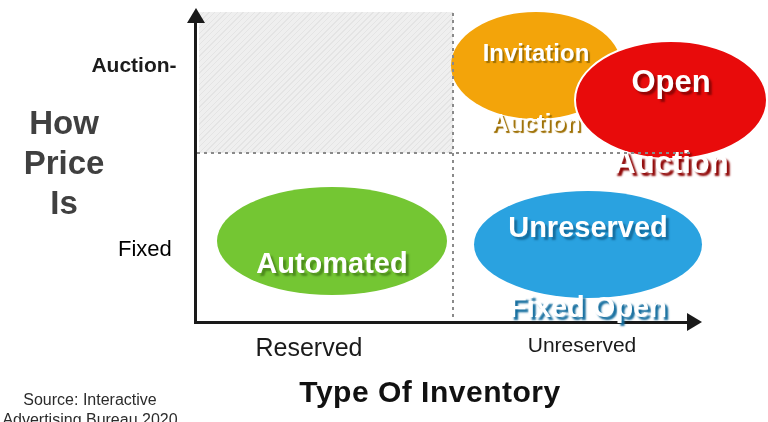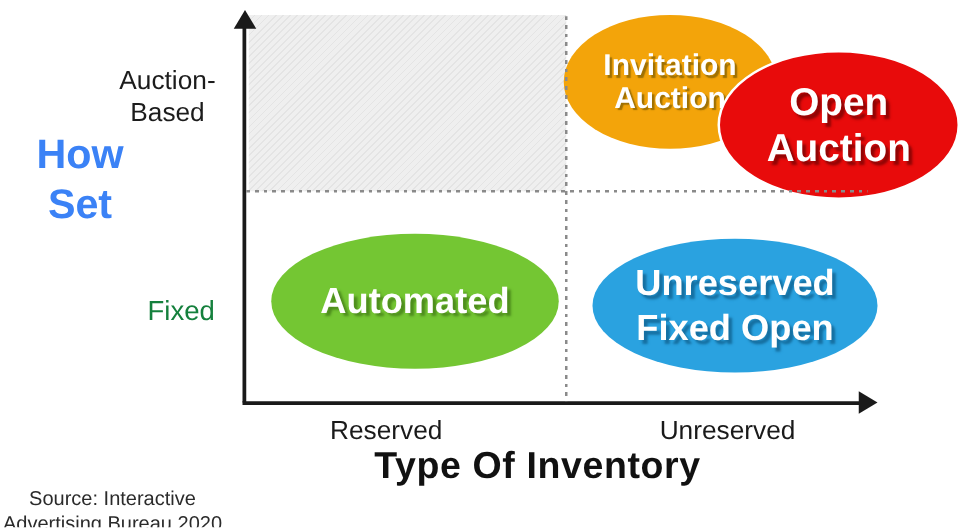--- a/index.html
+++ b/index.html
@@ -29,46 +29,46 @@
   .dash-h{left:197px;top:152px;width:497px;height:2px;z-index:6;
     background:repeating-linear-gradient(90deg,var(--dashed-line) 0 3px,transparent 3px 7px);}
   .dash-v{left:452px;top:13px;width:2px;height:308px;z-index:6;
     background:repeating-linear-gradient(180deg,var(--dashed-line) 0 3px,transparent 3px 7px);}
 
   
   .bubble{
     display:flex;flex-direction:column;align-items:center;justify-content:center;
     border-radius:50%;color:var(--bubble-text);font-weight:bold;text-align:center;
   }
-  .bubble span{display:block;text-shadow:3px 3px 2px var(--shadow-color);white-space:nowrap;}
+  .bubble span{display:block;text-shadow:3px 3px 2px var(--shadow-color);white-space:nowrap;margin-top:44px;}
   .bubble-invitation{left:451px;top:12px;width:170px;height:107px;z-index:3;
     background:var(--invitation-fill);--shadow-color:var(--invitation-shadow);
     font-size:24px;line-height:26px;}
   .bubble-invitation span{text-shadow:2px 2px 1px var(--shadow-color);}
   .bubble-open{left:574px;top:40px;width:194px;height:120px;z-index:4;
     background:var(--open-fill);--shadow-color:var(--open-shadow);
     border:2px solid #fff;box-sizing:border-box;font-size:31px;line-height:37px;}
   .bubble-automated{left:217px;top:187px;width:230px;height:108px;z-index:3;
     background:var(--automated-fill);--shadow-color:var(--automated-shadow);
     font-size:29px;line-height:36px;text-align:center;}
   .bubble-unreserved{left:474px;top:191px;width:228px;height:107px;z-index:3;
     background:var(--unreserved-fill);--shadow-color:var(--unreserved-shadow);
     font-size:29px;line-height:36px;}
 
   
   .y-title{left:8px;top:103px;width:112px;text-align:center;
-    font-size:33px;font-weight:bold;line-height:40px;color:#3b82f6;z-index:2;}
+    font-size:33px;font-weight:bold;line-height:40px;color:#404040;z-index:2;}
   .y-title span{display:block;}
   .label-auction-based{left:70px;top:52px;width:128px;text-align:center;
     font-size:21px;line-height:26px;color:#1c1c1c;z-index:2;}
-  .label-auction-based span{display:block;}
-  .label-fixed{left:118px;top:236px;font-size:22px;color:#15803d;z-index:2;}
-  .label-reserved{left:249px;top:333px;width:120px;text-align:center;font-size:21px;z-index:2;}
+  .label-auction-based span{display:block;font-weight:bold;}
+  .label-fixed{left:118px;top:236px;font-size:22px;color:#000000;z-index:2;}
+  .label-reserved{left:249px;top:333px;width:120px;text-align:center;font-size:25px;z-index:2;}
   .label-unreserved{left:517px;top:333px;width:130px;text-align:center;font-size:21px;z-index:2;}
-  .x-title{left:280px;top:356px;width:300px;text-align:center;
+  .x-title{left:280px;top:375px;width:300px;text-align:center;
     font-size:30px;font-weight:bold;letter-spacing:0.5px;color:#111;z-index:2;}
   .source{left:0;top:390px;width:180px;text-align:center;
     font-size:16px;line-height:20px;color:#2b2b2b;z-index:2;}
   .source span{display:block;}
 </style>
 </head>
 <body>
 
 <div class="canvas">
 
@@ -93,25 +93,25 @@
   <div class="abs bubble bubble-unreserved">
     <span>Unreserved</span>
     <span>Fixed Open</span>
   </div>
 
   <div class="abs dash-h"></div>
   <div class="abs dash-v"></div>
 
   <div class="abs y-title">
     <span>How</span>
-    <span>Set</span>
+    <span>Price</span>
+    <span>Is</span>
   </div>
   <div class="abs label-auction-based">
     <span>Auction-</span>
-    <span>Based</span>
   </div>
   <div class="abs label-fixed">Fixed</div>
 
   <div class="abs label-reserved">Reserved</div>
   <div class="abs label-unreserved">Unreserved</div>
   <div class="abs x-title">Type Of Inventory</div>
 
   <div class="abs source">
     <span>Source: Interactive</span>
     <span>Advertising Bureau 2020</span>

